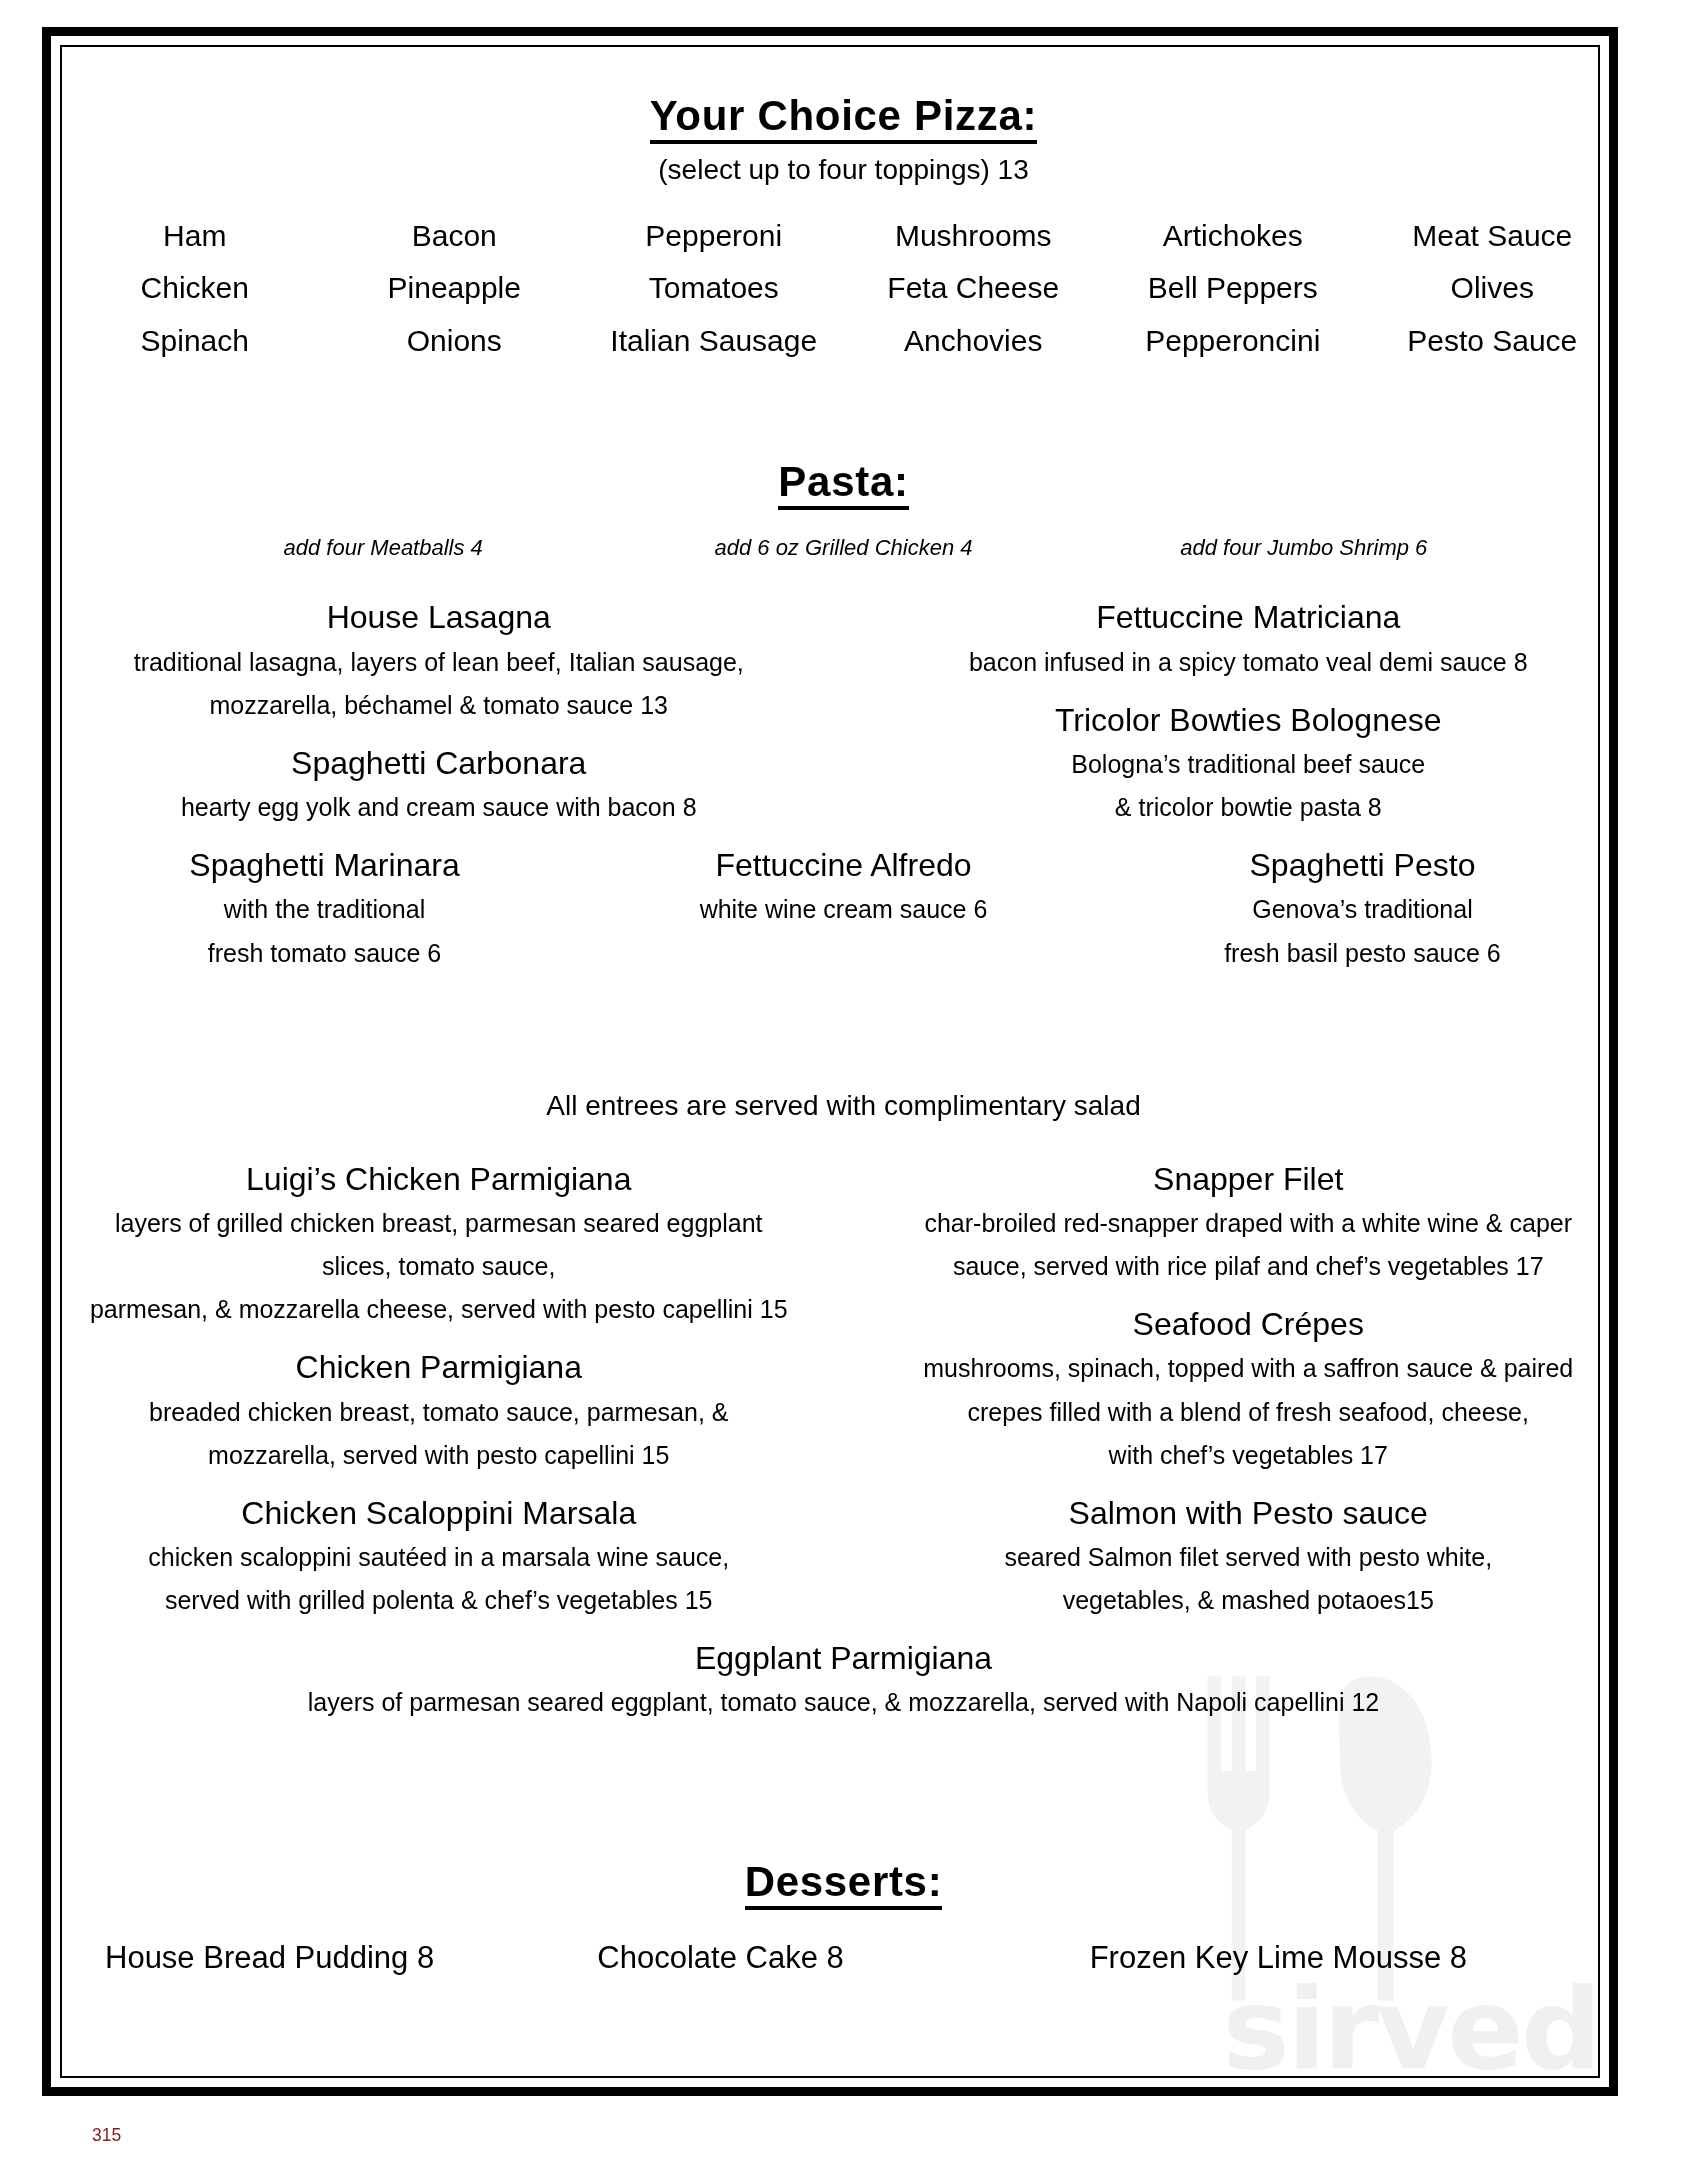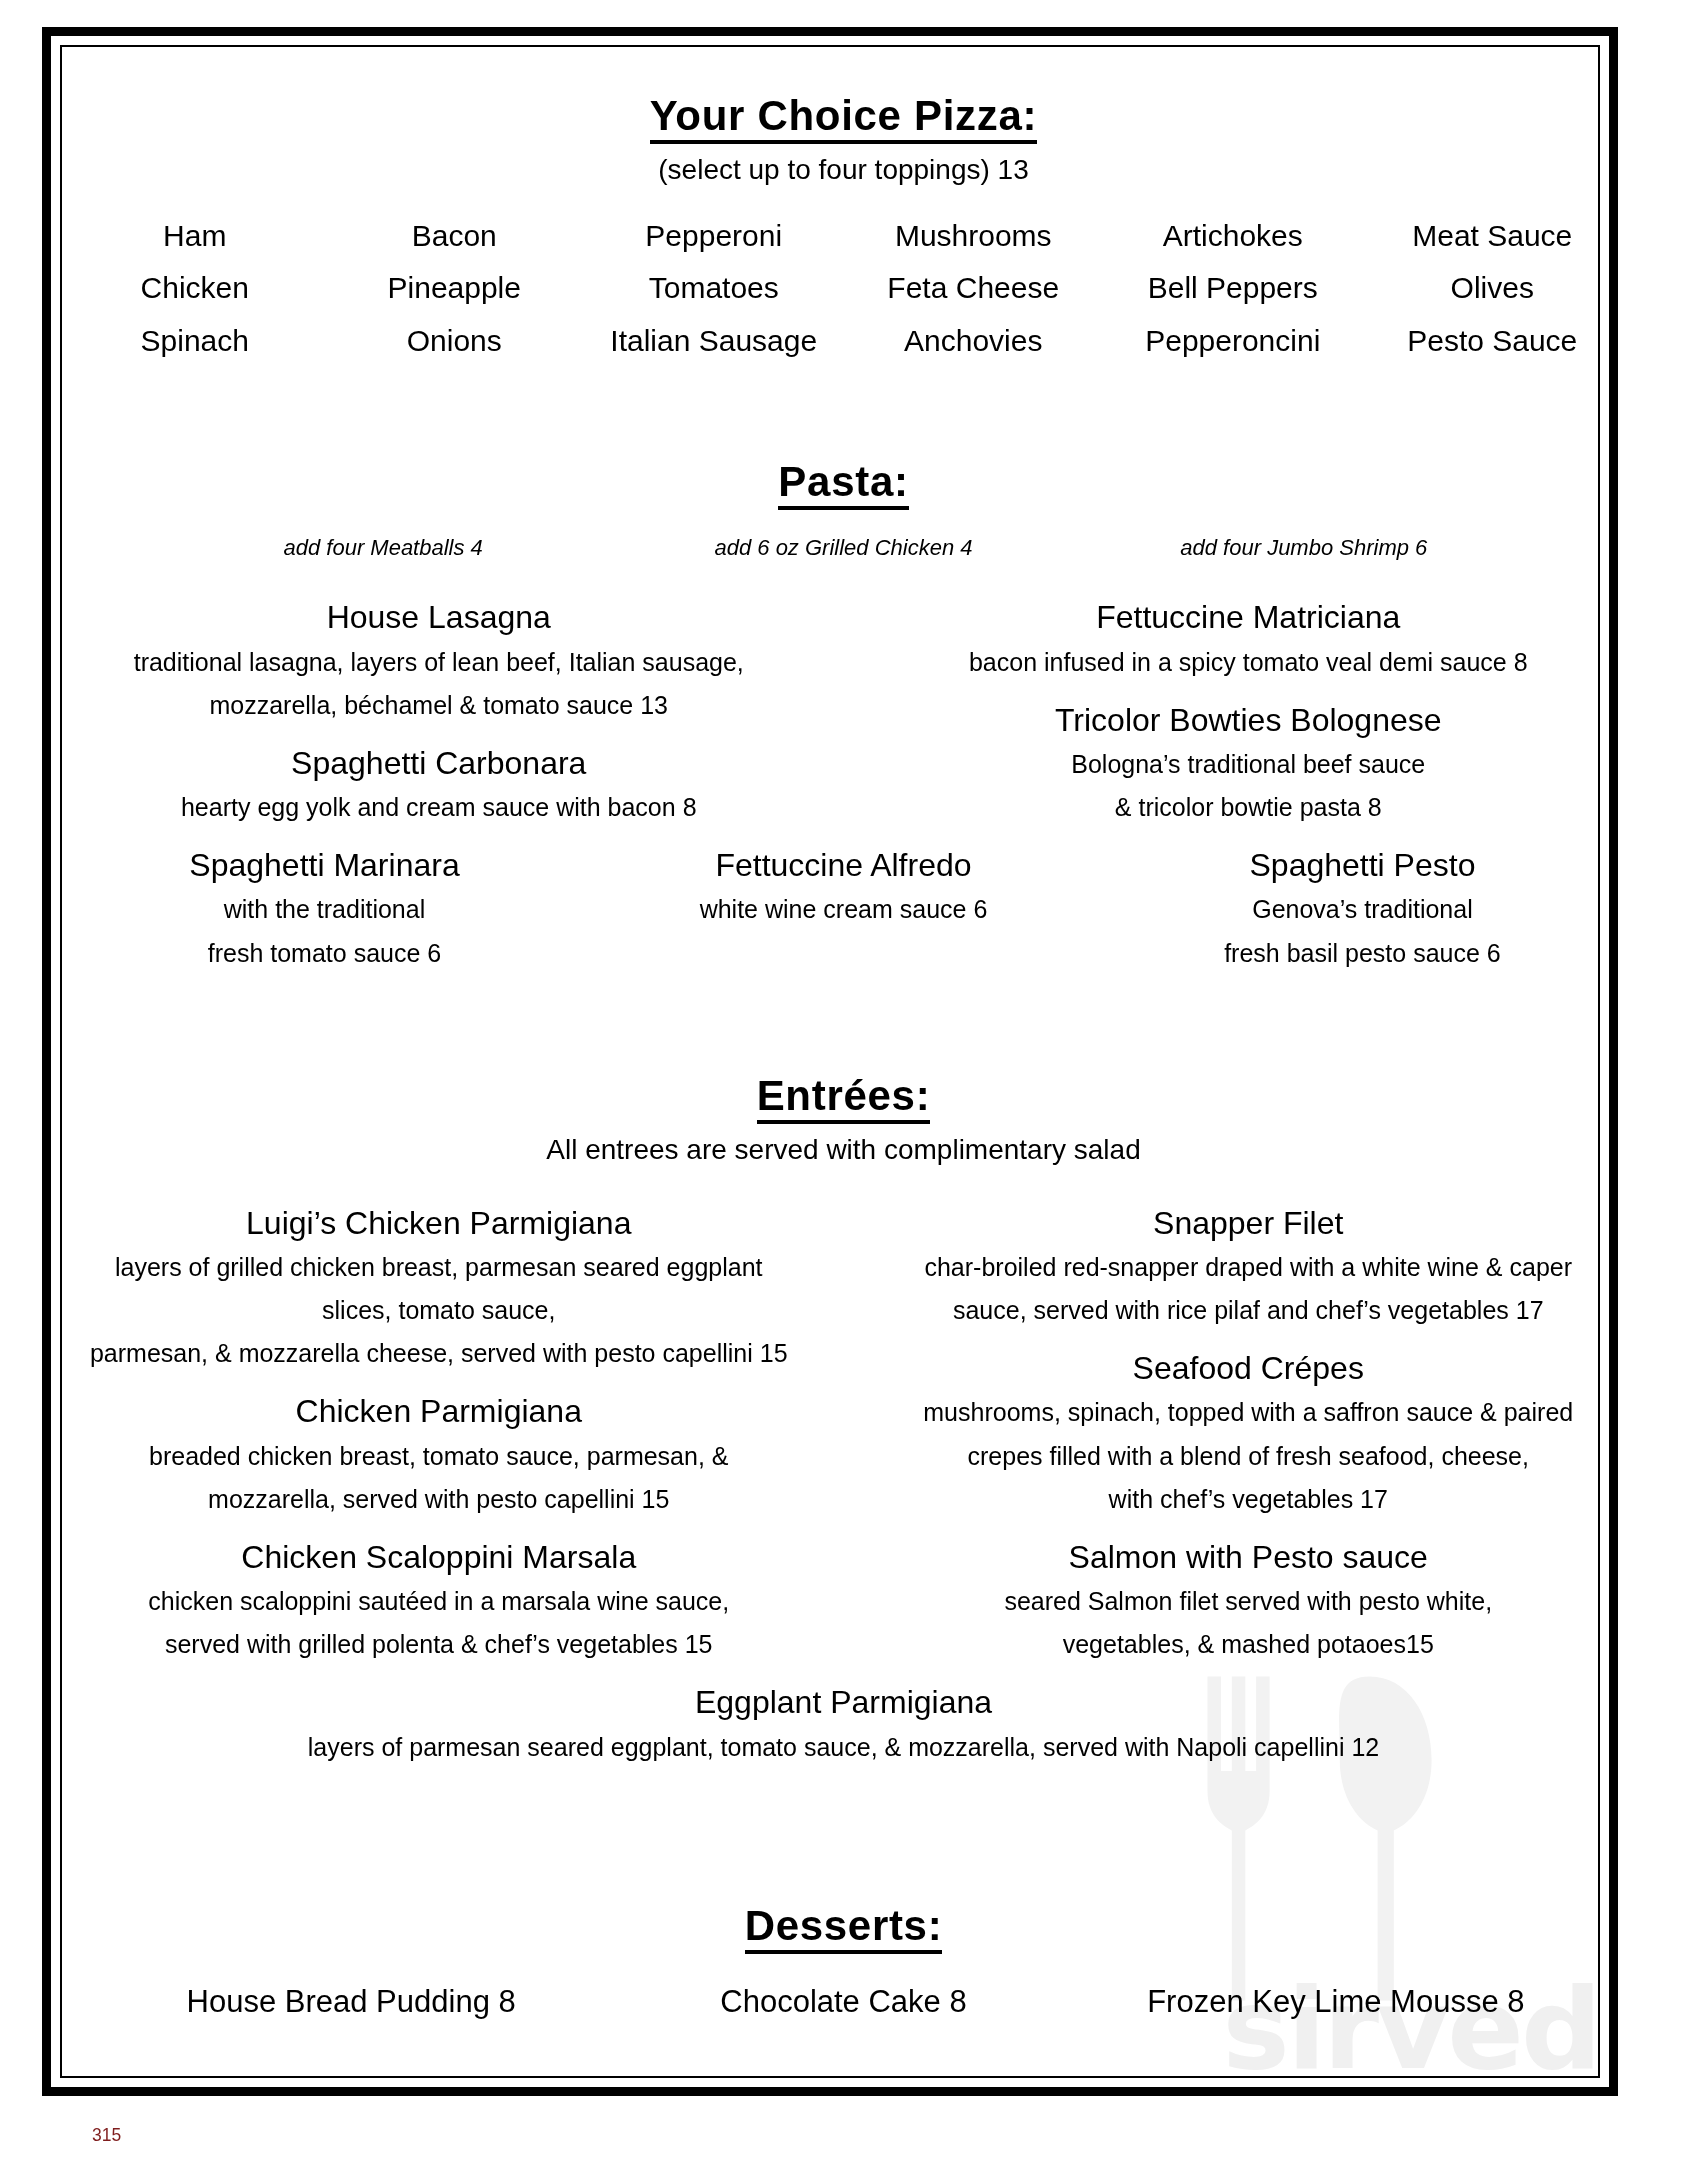--- a/index.html
+++ b/index.html
@@ -164,21 +164,21 @@
   .spacer-sm { height: 17.5px; }
   .spacer-md { height: 36px; }
   .spacer-xl { height: 101px; }
 
   .desserts-row {
     display: flex;
     justify-content: space-between;
     padding: 0 40px;
     font-size: 31px;
   }
-  .desserts-row > div { flex: 1; text-align: center; }
+  .desserts-row > div { flex: 1; }
 
   .page-number {
     position: absolute;
     left: 92px;
     top: 2125px;
     font-family: "Liberation Sans", sans-serif;
     font-size: 17.5px;
     color: #7f1d1d;
   }
 </style>
@@ -286,23 +286,20 @@
       </div>
       <div class="col3">
         <div class="item-name">Spaghetti Pesto</div>
         <div class="item-desc">Genova’s traditional</div>
         <div class="item-desc">fresh basil pesto sauce  6</div>
       </div>
     </div>
 
     <div class="spacer-xl"></div>
 
-    <h1 class="section-title">
-      <span class="u">Entrées:</span>
-    </h1>
     <div class="subhead" style="font-size:28px;">All entrees are served with complimentary salad</div>
 
     <div class="spacer-md"></div>
 
     <div class="two-col">
       <div class="col col-l">
 
         <div class="item">
           <div class="item-name">Luigi’s Chicken Parmigiana</div>
           <div class="item-desc">layers of grilled chicken breast, parmesan seared eggplant</div>

